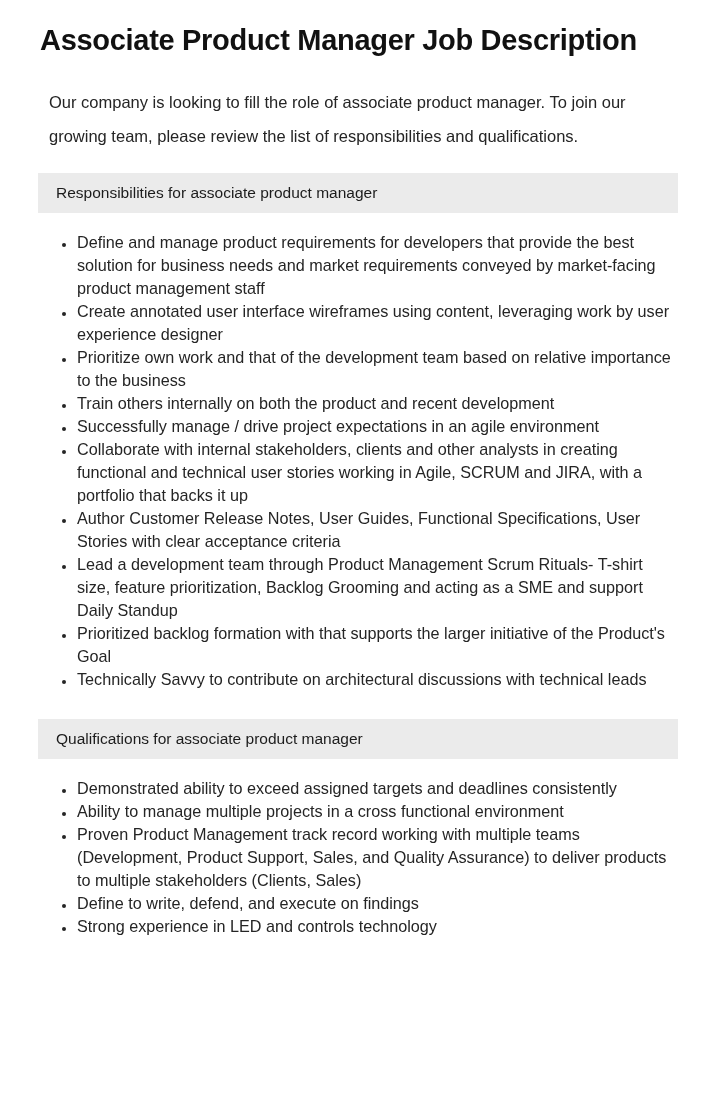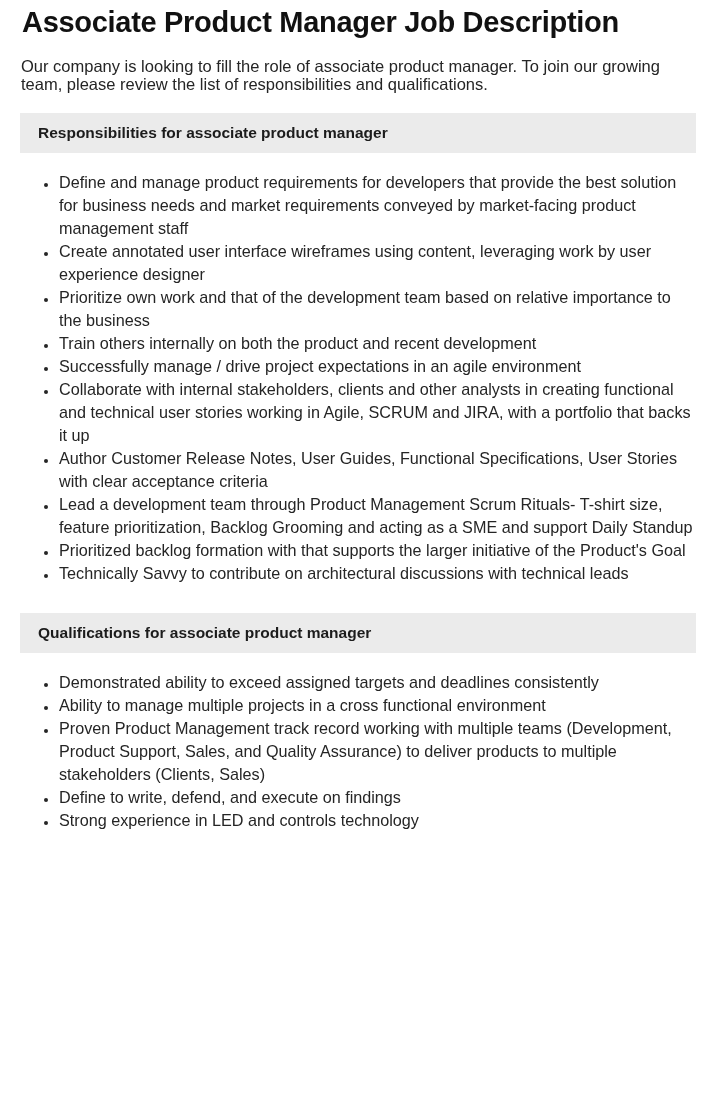--- a/index.html
+++ b/index.html
@@ -11,57 +11,57 @@
   body {
     width: 720px;
     min-height: 1111px;
     font-family: "Liberation Sans", sans-serif;
     color: #1a1a1a;
     -webkit-font-smoothing: antialiased;
   }
 
   .page {
     width: 720px;
-    padding: 0;
+    padding: 18px;
     position: relative;
   }
 
   
   .doc-title {
     margin: 0;
     padding: 0 20px 0 22px;
     font-size: 29px;
     line-height: 40px;
     font-weight: bold;
     letter-spacing: -0.3px;
     color: #111111;
     padding-top: 2px;
   }
 
   
   .intro {
-    margin: 0;
+    margin: 10px;
     padding: 15px 24px 0 21px;
     font-size: 16.5px;
-    line-height: 18px;
+    line-height: 34px;
     color: #252525;
     max-width: 700px;
   }
 
   
   .section {
     margin: 0;
   }
   .section-header {
     background: #ebebeb;
     margin: 20px 24px 0 20px;
     padding: 10px 0 11px 18px;
     font-size: 15.5px;
     line-height: 19px;
-    font-weight: bold;
+    font-weight: normal;
     color: #1c1c1c;
   }
 
   
   .bullet-list {
     list-style: none;
     margin: 0;
     padding: 0;
     padding-top: 16px;
   }

